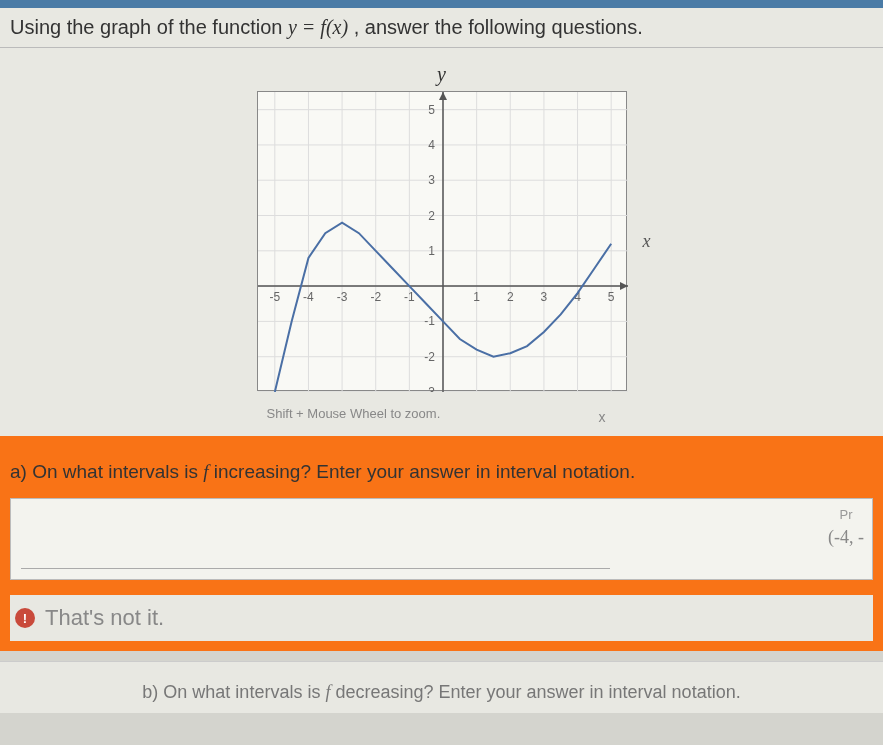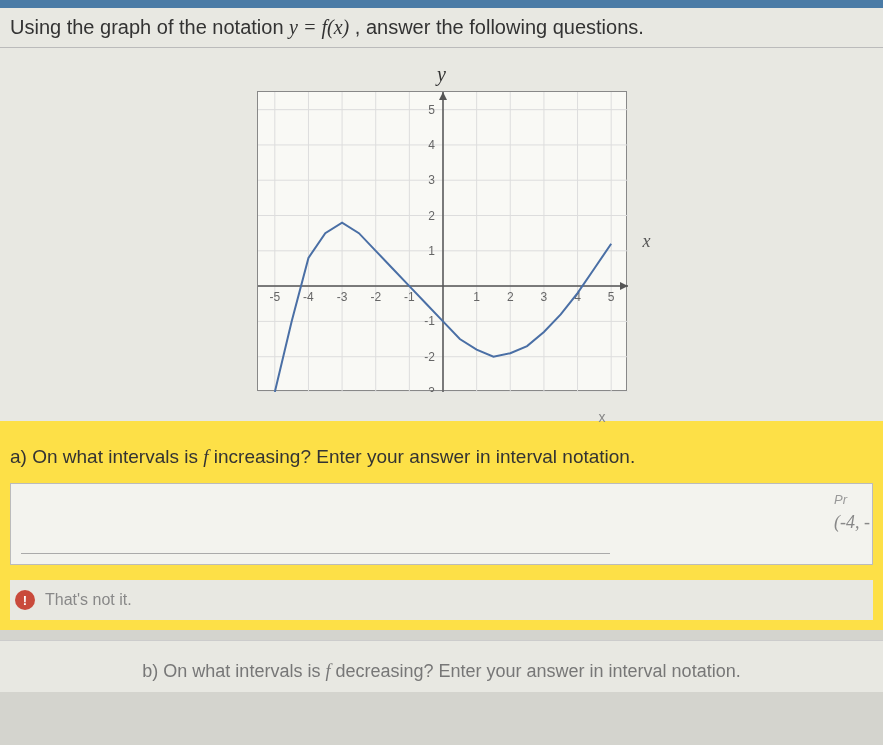--- a/index.html
+++ b/index.html
@@ -74,44 +74,43 @@
     }
     .close-x {
       position: absolute;
       right: 20px;
       bottom: -35px;
       color: #888;
       font-size: 14px;
       cursor: pointer;
     }
     .question-section {
-      background: #fde047;
+      background: #f97316;
       padding: 25px 10px 10px 10px;
     }
     .question-text {
       font-size: 19px;
       color: #333;
       margin-bottom: 15px;
     }
     .answer-box {
       background: #f3f3ee;
       border: 1px solid #bbb;
       min-height: 80px;
       padding: 10px;
       position: relative;
       margin-bottom: 15px;
     }
     .answer-preview {
       position: absolute;
-      right: 2px;
+      right: 8px;
       top: 8px;
       font-size: 13px;
       color: #999;
-      text-align: left;
-      font-style: italic;
+      text-align: center;
     }
     .answer-preview-value {
       font-size: 18px;
       color: #888;
       font-family: 'Times New Roman', serif;
       margin-top: 5px;
     }
     .answer-input-line {
       border-bottom: 1px solid #aaa;
       width: 70%;
@@ -132,41 +131,41 @@
       display: flex;
       align-items: center;
       justify-content: center;
       color: white;
       font-size: 13px;
       font-weight: bold;
       margin-right: 10px;
     }
     .feedback-text {
       color: #888;
-      font-size: 16px;
+      font-size: 22px;
     }
     .question-b {
       background: #e8e8e2;
       padding: 20px 10px 10px 10px;
       border-top: 1px solid #ccc;
       margin-top: 10px;
       text-align: center;
     }
     .question-b-text {
       font-size: 18px;
       color: #777;
     }
   </style>
 </head>
 <body>
 
 <div class="top-bar"></div>
 
 <div class="question-header">
-  <span>Using the graph of the notation </span>
+  <span>Using the graph of the function </span>
   <span class="math-func">y = f(x)</span>
   <span>, answer the following questions.</span>
 </div>
 
 <div class="graph-container">
   <div class="graph-area">
     <div class="axis-label-y">y</div>
     <div class="graph-box">
       <span class="axis-label-x">x</span>
       <svg width="370" height="300" id="graph-svg">
@@ -210,20 +209,21 @@
           <text x="177" y="127.52941176470588" font-size="12" fill="#666" text-anchor="end">2</text>
           <text x="177" y="162.8235294117647" font-size="12" fill="#666" text-anchor="end">1</text>
           <text x="177" y="233.41176470588235" font-size="12" fill="#666" text-anchor="end">-1</text>
           <text x="177" y="268.70588235294116" font-size="12" fill="#666" text-anchor="end">-2</text>
           <text x="177" y="304" font-size="12" fill="#666" text-anchor="end">-3</text>
           <path d="M16.81818181818182,300 L33.63636363636364,229.41176470588235 L50.45454545454545,165.8823529411765 L67.27272727272728,141.1764705882353 L84.0909090909091,130.58823529411765 L100.9090909090909,141.1764705882353 L117.72727272727272,158.8235294117647 L134.54545454545456,176.47058823529414 L151.36363636363637,194.11764705882354 L168.1818181818182,211.76470588235293 L185,229.41176470588235 L201.8181818181818,247.05882352941177 L218.63636363636365,257.6470588235294 L235.45454545454544,264.70588235294116 L252.27272727272725,261.1764705882353 L269.0909090909091,254.11764705882354 L285.9090909090909,240 L302.72727272727275,222.35294117647058 L319.54545454545456,201.1764705882353 L336.3636363636364,176.47058823529414 L353.1818181818182,151.76470588235293 " fill="none" stroke="#4a6fa5" stroke-width="2"></path>
         </svg>
       <span class="close-x">x</span>
     </div>
     <div class="graph-hints">
+      <div>Shift + Mouse Wheel to zoom.</div>
     </div>
   </div>
 </div>
 
 <div class="question-section">
   <div class="question-text">
     <span>a) On what intervals is </span>
     <span class="math-func">f</span>
     <span> increasing? Enter your answer in interval notation.</span>
   </div>

